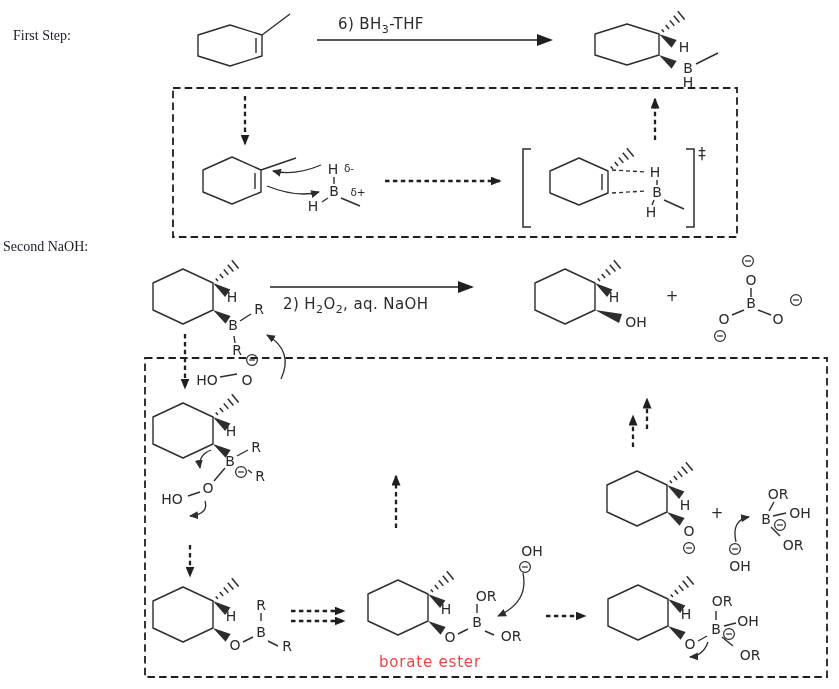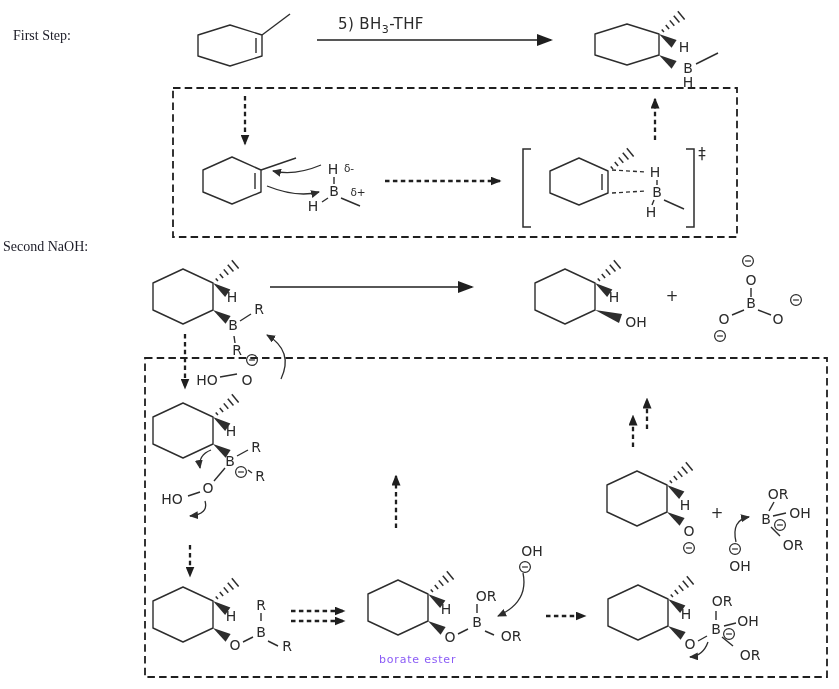--- a/index.html
+++ b/index.html
@@ -3,21 +3,21 @@
 <meta charset="utf-8">
 <style>
   html,body{margin:0;padding:0;background:#ffffff;}
   .canvas{position:relative;width:839px;height:689px;background:#ffffff;overflow:hidden;
           font-family:"DejaVu Sans",sans-serif;}
   .canvas svg{position:absolute;left:0;top:0;}
   .step-label{position:absolute;font-family:"Liberation Serif",serif;font-size:14px;
               color:#1b1b26;white-space:nowrap;}
   .reagent{position:absolute;font-size:15px;color:#2a2a2a;letter-spacing:.4px;white-space:nowrap;}
   .reagent sub{font-size:11px;}
-  .caption{position:absolute;font-size:11px;color:#8b5cf6;letter-spacing:.8px;white-space:nowrap;}
+  .caption{position:absolute;font-size:15px;color:#ef4444;letter-spacing:.8px;white-space:nowrap;}
   
   .bond{stroke:#2d2d2d;stroke-width:1.4;fill:none;}
   .ringp{stroke:#2d2d2d;stroke-width:1.4;fill:none;stroke-linejoin:round;}
   .arrow{stroke:#1f1f1f;stroke-width:1.6;fill:none;}
   .dash{stroke:#1f1f1f;stroke-width:2.3;fill:none;stroke-dasharray:4.5 3.4;}
   .pdash{stroke:#2d2d2d;stroke-width:1.3;fill:none;stroke-dasharray:4 3;}
   .curve{stroke:#2d2d2d;stroke-width:1.3;fill:none;}
   .boxd{stroke:#1f1f1f;stroke-width:1.8;fill:none;stroke-dasharray:7.5 4.2;}
   .brk{stroke:#2d2d2d;stroke-width:1.5;fill:none;}
   .at{font-family:"DejaVu Sans",sans-serif;font-size:14px;fill:#2a2a2a;text-anchor:middle;}
@@ -273,18 +273,19 @@
 
   <line class="dash" x1="633" y1="447" x2="633" y2="416" marker-end="url(#mSm)"></line>
   <line class="dash" x1="647" y1="429" x2="647" y2="399" marker-end="url(#mSm)"></line>
 
   <line class="dash" x1="396" y1="528" x2="396" y2="476" marker-end="url(#mSm)"></line>
 </svg>
 
 <div class="step-label" style="left:13px;top:28px">First Step:</div>
 <div class="step-label" style="left:3px;top:239px">Second NaOH:</div>
 
-<div class="reagent" style="left:338px;top:15px"><span>5) BH</span><sub>3</sub><span>-THF</span></div>
-
+<div class="reagent" style="left:338px;top:15px"><span>6) BH</span><sub>3</sub><span>-THF</span></div>
+
+<div class="reagent" style="left:283px;top:295px"><span>2) H</span><sub>2</sub><span>O</span><sub>2</sub><span>, aq. NaOH</span></div>
 
 <div class="caption" style="left:379px;top:653px">borate ester</div>
 
 </div>
 
 </body></html>

